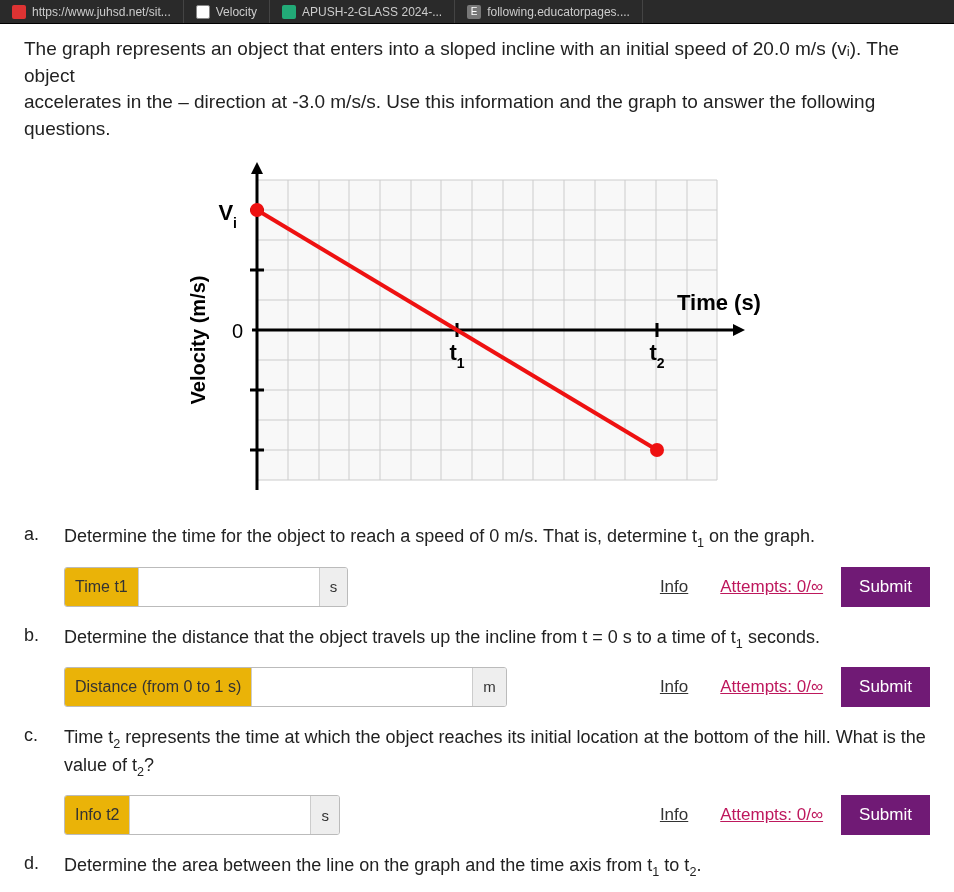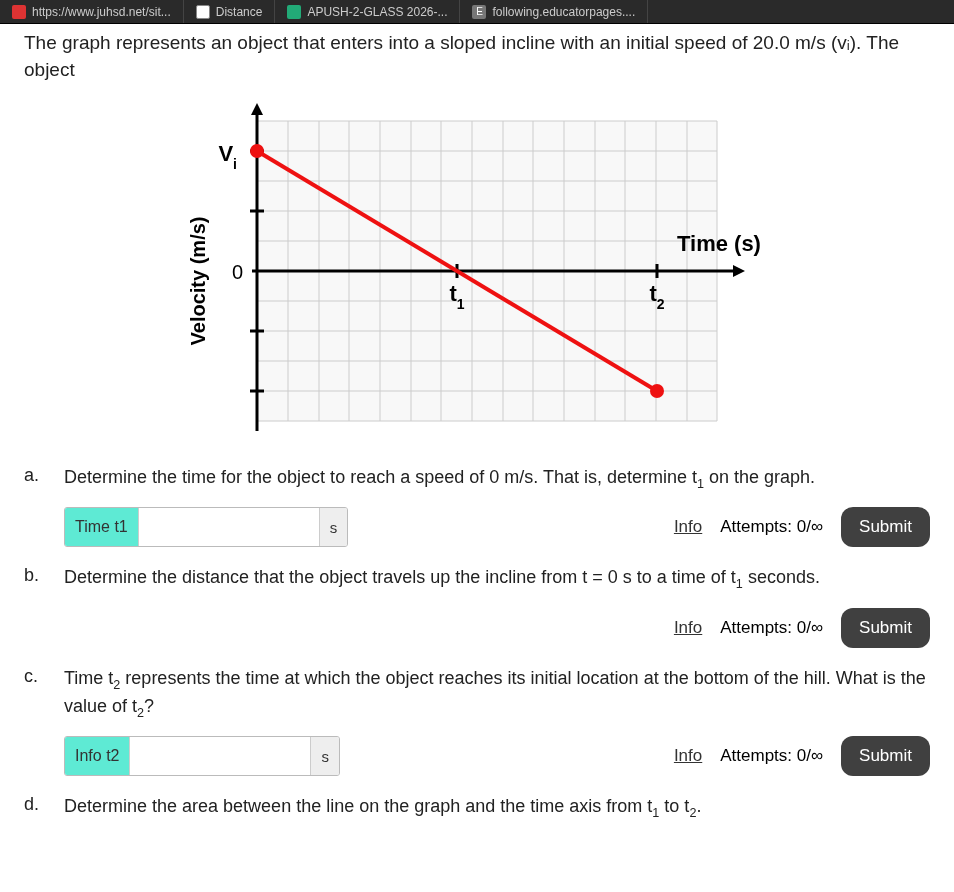--- a/index.html
+++ b/index.html
@@ -29,21 +29,21 @@
     }
     .tab-icon {
       width: 14px; height: 14px;
       display: inline-flex;
       align-items: center;
       justify-content: center;
       font-size: 10px;
       border-radius: 2px;
     }
     .problem-text {
-      padding: 6px 24px 8px 24px;
+      padding: 12px 24px 8px 24px;
       font-size: 19px;
       line-height: 1.4;
       color: #222;
     }
     .graph-wrap {
       display: flex;
       justify-content: center;
       padding: 10px 0 20px 0;
     }
     .questions { padding: 0 24px 20px 24px; }
@@ -58,21 +58,21 @@
     }
     .input-group {
       display: flex;
       align-items: stretch;
       border: 1px solid #bbb;
       border-radius: 3px;
       overflow: hidden;
       height: 40px;
     }
     .input-label {
-      background: #5eead4;
+      background: #eab308;
       padding: 0 10px;
       display: flex;
       align-items: center;
       font-size: 16px;
       color: #333;
       border-right: 1px solid #ccc;
     }
     .input-field {
       border: none;
       outline: none;
@@ -87,64 +87,66 @@
       align-items: center;
       font-size: 15px;
       color: #333;
       border-left: 1px solid #ccc;
     }
     .spacer { flex: 1; }
     .info-link {
       color: #333;
       text-decoration: underline;
       font-size: 17px;
-      margin-right: 18px;
+      margin-right: 32px;
       cursor: pointer;
     }
     .attempts {
-      color: #000000;
+      color: #be185d;
+      text-decoration: underline;
       font-size: 17px;
       margin-right: 18px;
       cursor: pointer;
     }
     .submit-btn {
-      background: #404040;
+      background: #701a75;
       color: #fff;
       border: none;
-      border-radius: 12px;
+      border-radius: 0;
       padding: 10px 18px;
       font-size: 17px;
       cursor: pointer;
     }
     sub { font-size: 0.7em; }
   </style>
 </head>
 <body>
 
 <div class="tabs-bar">
   <div class="tab">
     <span class="tab-icon" style="background:#d33"></span>
     <span>https://www.juhsd.net/sit...</span>
   </div>
   <div class="tab">
     <span class="tab-icon" style="background:#fff;border:1px solid #888"></span>
-    <span>Distance</span>
+    <span>Velocity</span>
   </div>
   <div class="tab">
     <span class="tab-icon" style="background:#2a7"></span>
-    <span>APUSH-2-GLASS 2026-...</span>
+    <span>APUSH-2-GLASS 2024-...</span>
   </div>
   <div class="tab">
     <span class="tab-icon" style="background:#777;color:#fff">E</span>
     <span>following.educatorpages....</span>
   </div>
 </div>
 
 <div class="problem-text">
   <div>The graph represents an object that enters into a sloped incline with an initial speed of 20.0 m/s (vᵢ). The object</div>
+  <div>accelerates in the – direction at -3.0 m/s/s. Use this information and the graph to answer the following questions.</div>
 </div>
 
 <div class="graph-wrap">
   <svg width="580" height="330">
 
     <text x="18" y="180" transform="rotate(-90 18 180)" font-size="20" font-weight="bold" text-anchor="middle">Velocity (m/s)</text>
 
     <g transform="translate(70,20)">
       <rect x="0" y="0" width="460" height="300" fill="#f8f8f8" stroke="none"></rect>
 
@@ -224,20 +226,25 @@
     <span class="info-link">Info</span>
     <span class="attempts">Attempts: 0/∞</span>
     <button class="submit-btn">Submit</button>
   </div>
 
   <div class="qrow">
     <div class="qlabel">b.</div>
     <div class="qtext">Determine the distance that the object travels up the incline from t = 0 s to a time of t<sub>1</sub> seconds.</div>
   </div>
   <div class="answer-row">
+    <div class="input-group">
+      <div class="input-label">Distance (from 0 to 1 s)</div>
+      <input class="input-field" style="width: 220px;">
+      <div class="unit-label">m</div>
+    </div>
     <div class="spacer"></div>
     <span class="info-link">Info</span>
     <span class="attempts">Attempts: 0/∞</span>
     <button class="submit-btn">Submit</button>
   </div>
 
   <div class="qrow">
     <div class="qlabel">c.</div>
     <div class="qtext">Time t<sub>2</sub> represents the time at which the object reaches its initial location at the bottom of the hill. What is the value of t<sub>2</sub>?</div>
   </div>

